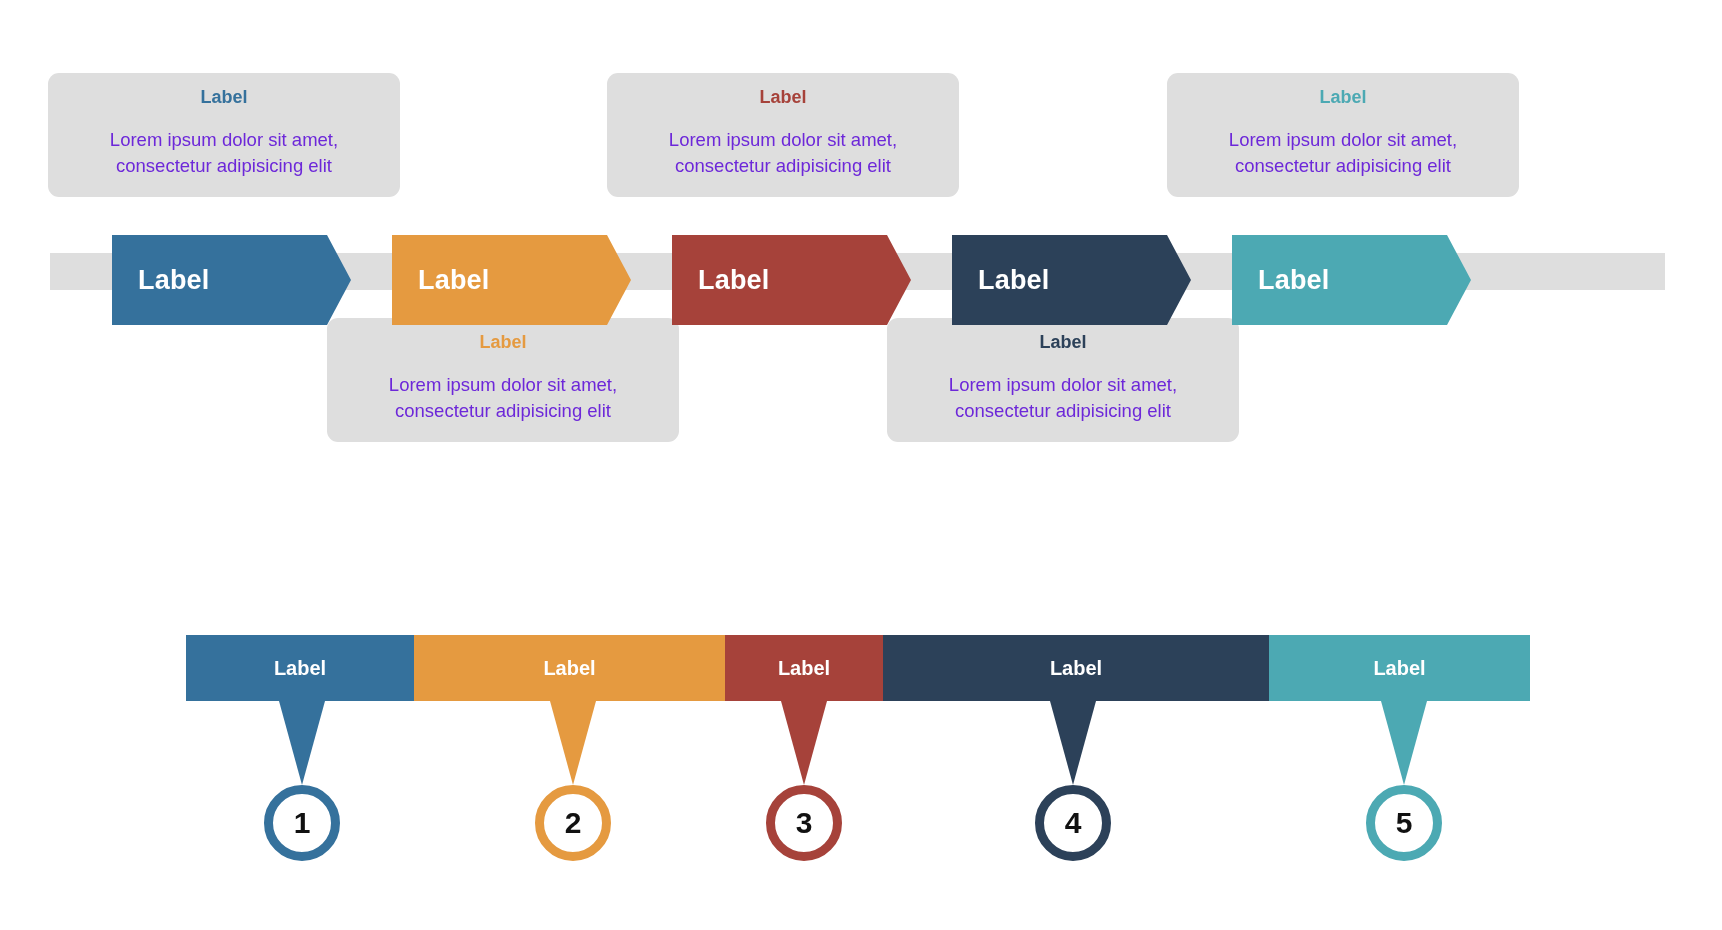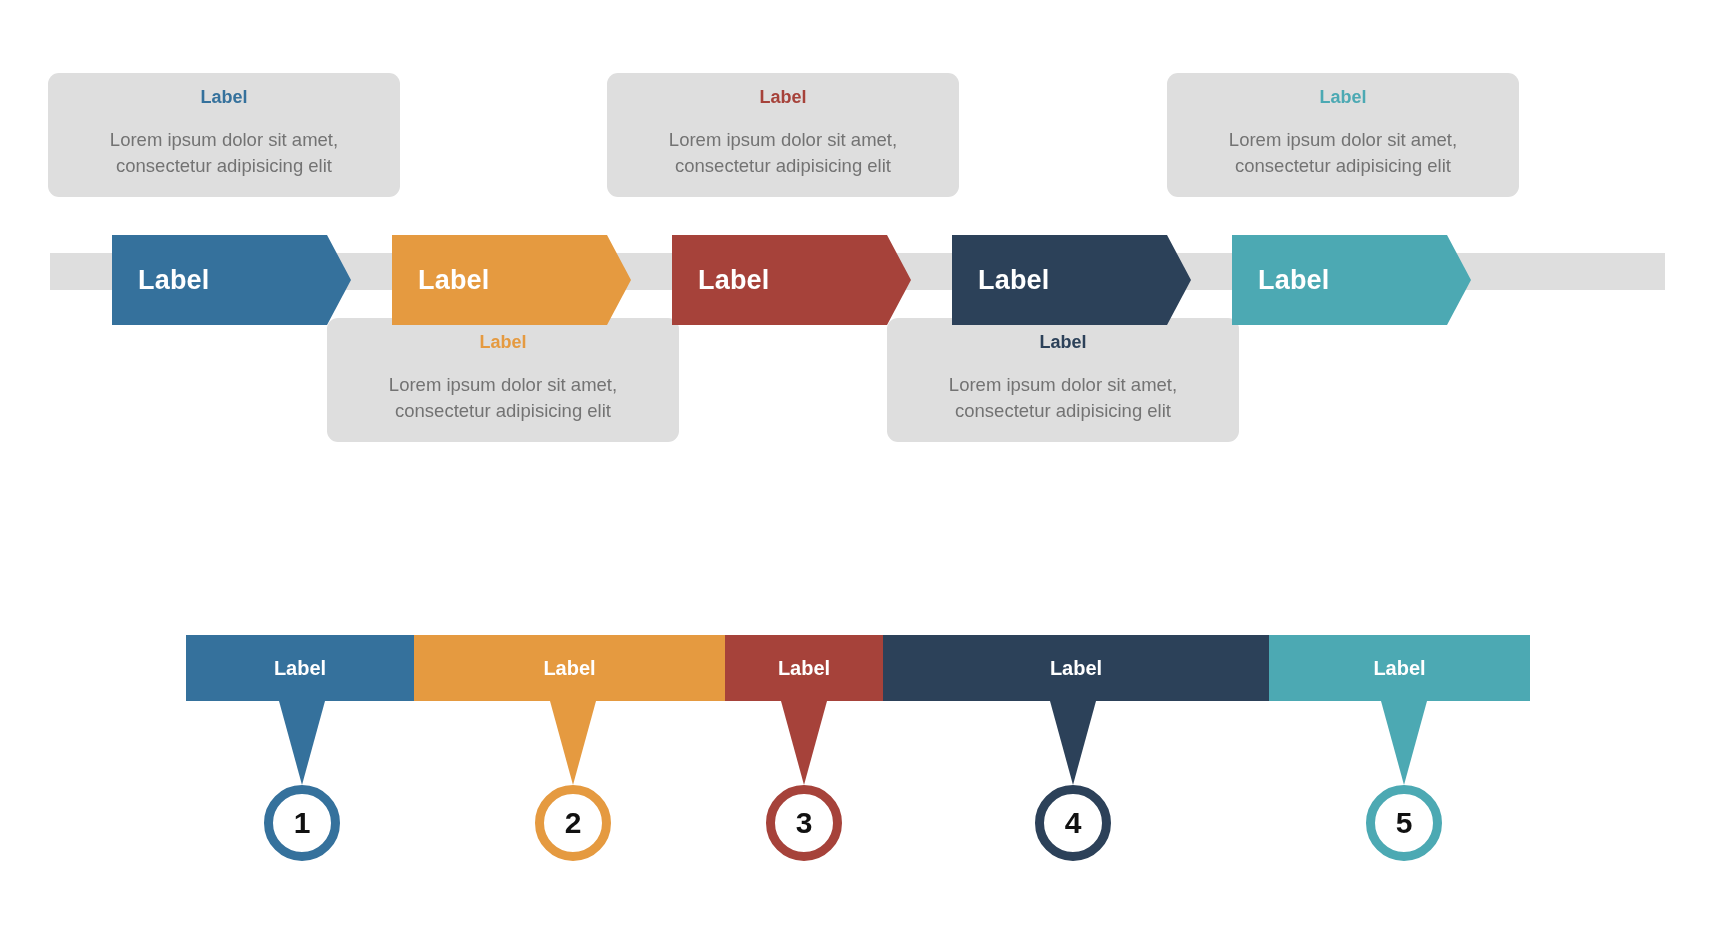--- a/index.html
+++ b/index.html
@@ -74,21 +74,21 @@
     text-align: center;
   }
   .callout-title {
     font-size: 18px;
     font-weight: bold;
     line-height: 1.2;
     margin-bottom: 18px;
   }
   .callout-body {
     font-size: 18.5px;
-    color: #737373;
+    color: #6d28d9;
     line-height: 1.42;
   }
 
   
   #timeline-section {
     position: absolute;
     left: 0; top: 500px;
     width: 1722px;
     height: 430px;
   }

